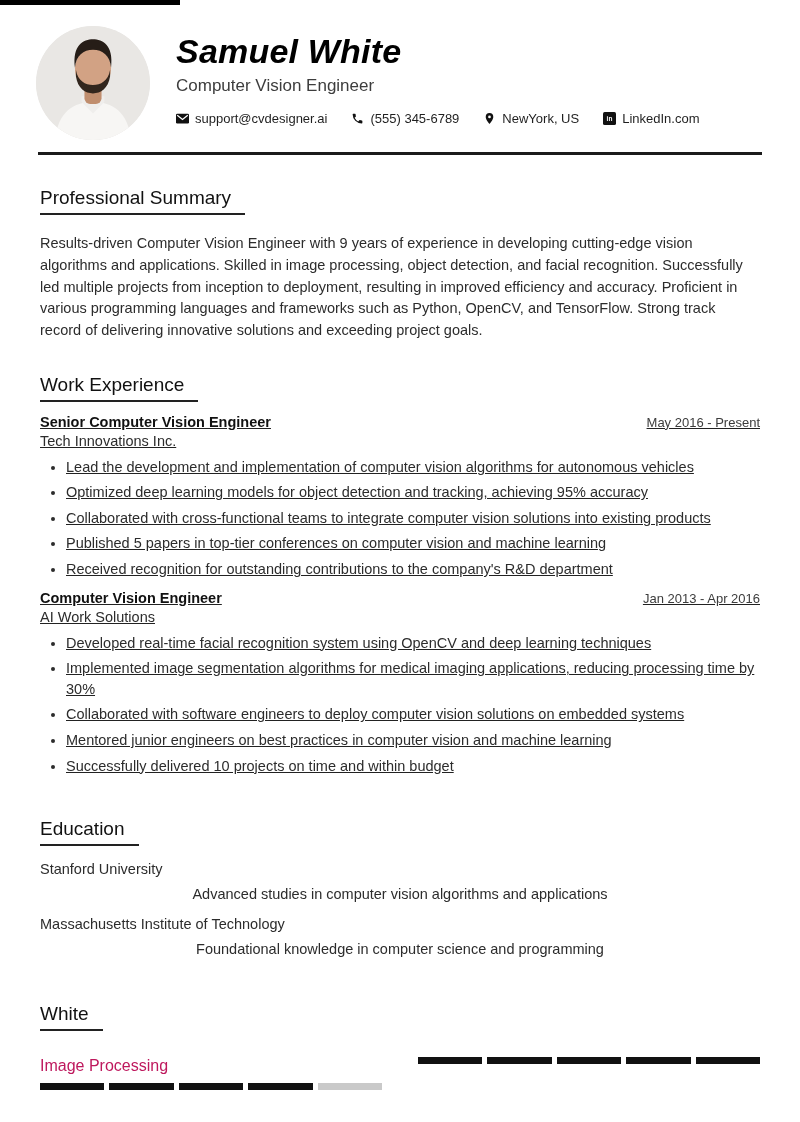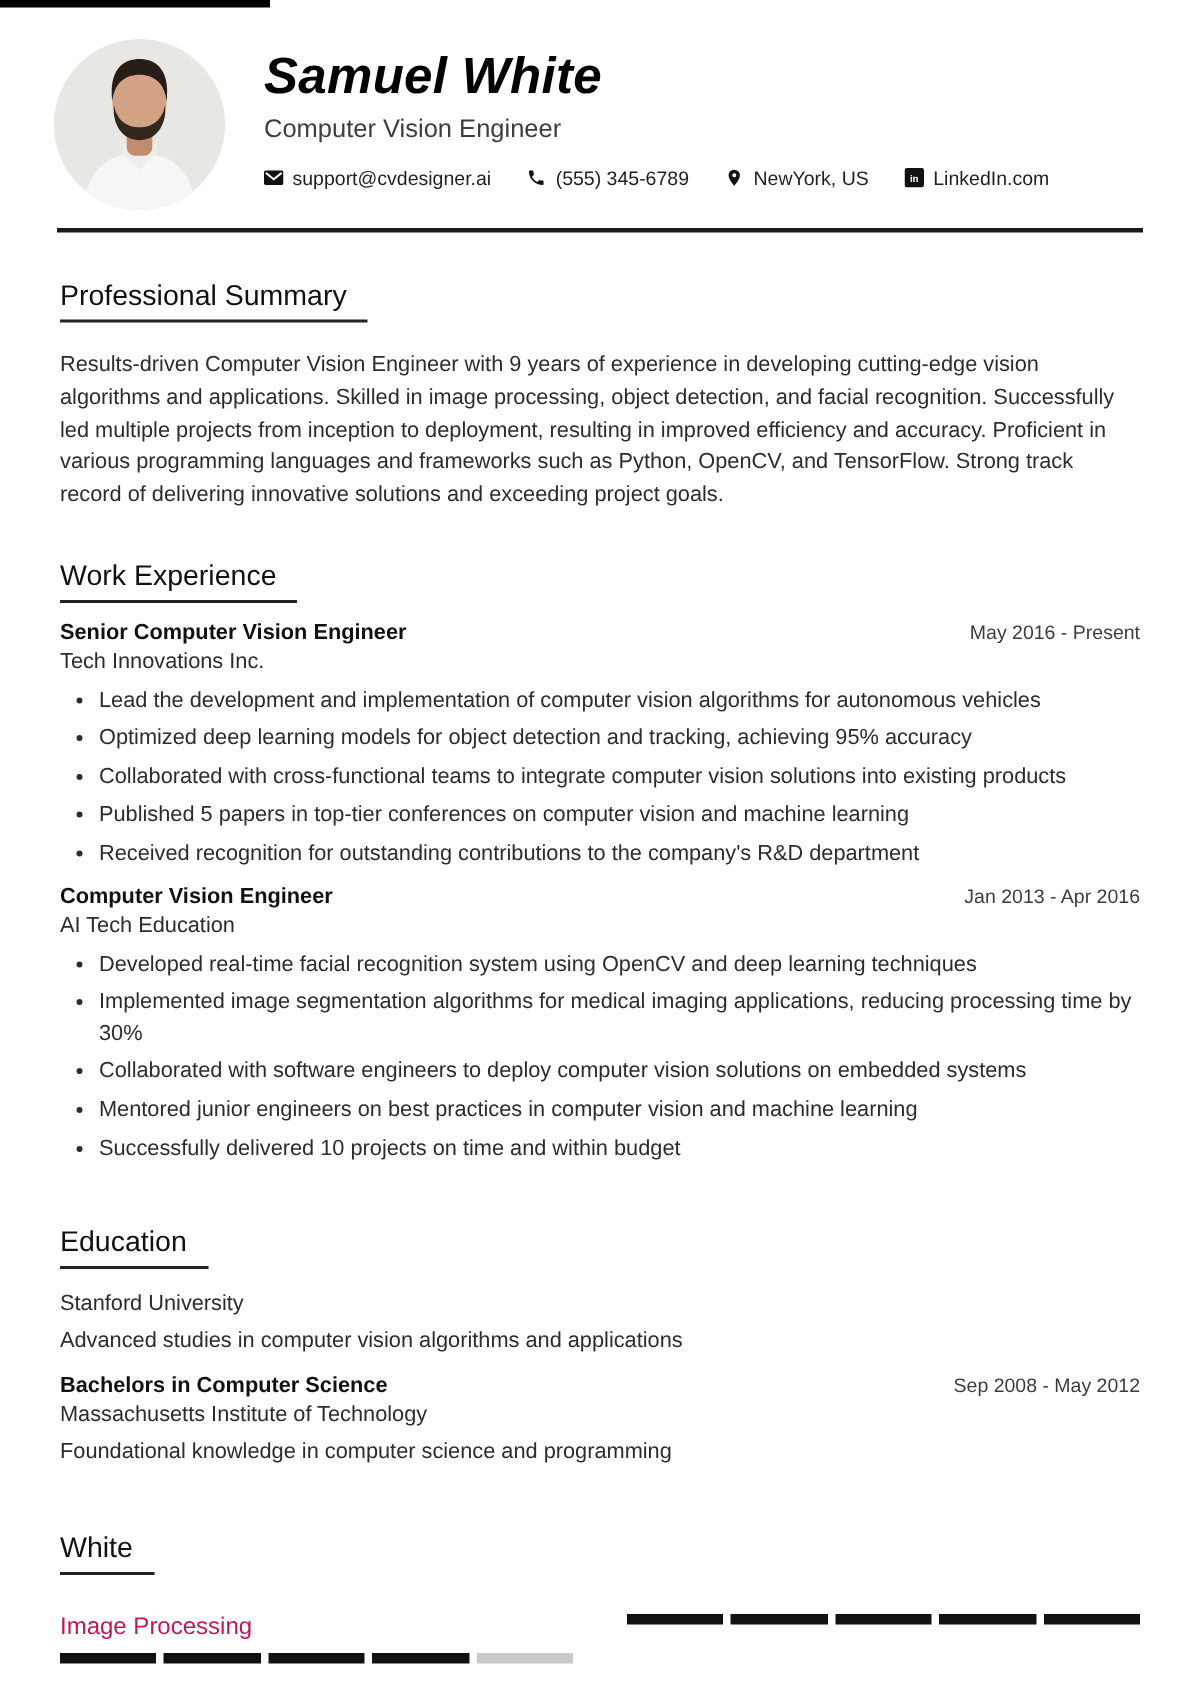--- a/index.html
+++ b/index.html
@@ -25,29 +25,29 @@
   .contact{display:flex;align-items:center;gap:6px;cursor:pointer;}
   .cicon{width:13px;height:13px;flex:none;display:block;}
   .divider{margin:12px 38px 0;height:3px;background:#1b1b1b;}
   .content{padding:0 40px 30px;}
   h2.section-heading{
     font-size:19px;font-weight:400;color:#111;
     margin:32px 0 12px;display:inline-block;
     border-bottom:2px solid #222;padding:0 14px 4px 0;
   }
   .summary-text{margin:6px 0 0;font-size:14.5px;line-height:1.5;color:#2c2c2c;}
-  .job{margin-bottom:10px;}
+  .job{margin-bottom:10px;text-decoration:underline;}
   .job-head,.edu-head{display:flex;justify-content:space-between;align-items:baseline;gap:12px;}
   .job-title,.edu-degree{font-weight:700;font-size:14.5px;color:#111;}
   .job-dates,.edu-dates{font-size:13px;color:#3c3c3c;white-space:nowrap;}
   .job-company,.edu-school{font-size:14.5px;color:#2c2c2c;margin-top:3px;}
   .bullets{margin:8px 0 0;padding-left:26px;}
   .bullets li{font-size:14.5px;color:#2c2c2c;line-height:1.42;margin-bottom:5px;}
   .edu{margin-bottom:14px;}
-  .edu-desc{font-size:14.5px;color:#2c2c2c;margin-top:9px;}
+  .edu-desc{font-size:14.5px;color:#2c2c2c;margin-top:9px;text-align:center;}
   .skills-grid{display:flex;gap:36px;margin-top:14px;}
   .skills-col{flex:1;min-width:0;}
   .skill{margin-bottom:17px;}
   .skill-name{font-size:16px;color:#be185d;margin-bottom:8px;}
   .skill-bar{display:flex;gap:5px;height:7px;}
   .seg{flex:1;background:var(--bar-empty,#c9c9c9);}
   .seg.filled{background:var(--bar-filled,#111);}
   .section{display:block;}
 </style>
 </head>
@@ -126,44 +126,40 @@
               <li>Collaborated with cross-functional teams to integrate computer vision solutions into existing products</li>
               <li>Published 5 papers in top-tier conferences on computer vision and machine learning</li>
               <li>Received recognition for outstanding contributions to the company's R&amp;D department</li>
             </ul>
   </div>
           <div class="job">
     <div class="job-head">
       <div class="job-title">Computer Vision Engineer</div>
       <div class="job-dates">Jan 2013 - Apr 2016</div>
     </div>
-    <div class="job-company">AI Tech Education</div>
+    <div class="job-company">AI Work Solutions</div>
     <ul class="bullets">
               <li>Developed real-time facial recognition system using OpenCV and deep learning techniques</li>
               <li>Implemented image segmentation algorithms for medical imaging applications, reducing processing time by 30%</li>
               <li>Collaborated with software engineers to deploy computer vision solutions on embedded systems</li>
               <li>Mentored junior engineers on best practices in computer vision and machine learning</li>
               <li>Successfully delivered 10 projects on time and within budget</li>
             </ul>
   </div>
         </div>
     </section>
 
     <section class="section">
       <h2 class="section-heading">Education</h2>
       <div id="edu">
           <div class="edu">
     <div class="edu-school">Stanford University</div>
     <div class="edu-desc">Advanced studies in computer vision algorithms and applications</div>
   </div>
           <div class="edu">
-    <div class="edu-head">
-      <div class="edu-degree">Bachelors in Computer Science</div>
-      <div class="edu-dates">Sep 2008 - May 2012</div>
-    </div>
     <div class="edu-school">Massachusetts Institute of Technology</div>
     <div class="edu-desc">Foundational knowledge in computer science and programming</div>
   </div>
         </div>
     </section>
 
     <section class="section">
       <h2 class="section-heading">White</h2>
       <div class="skills-grid">
         <div class="skills-col" id="skills-col-0">

